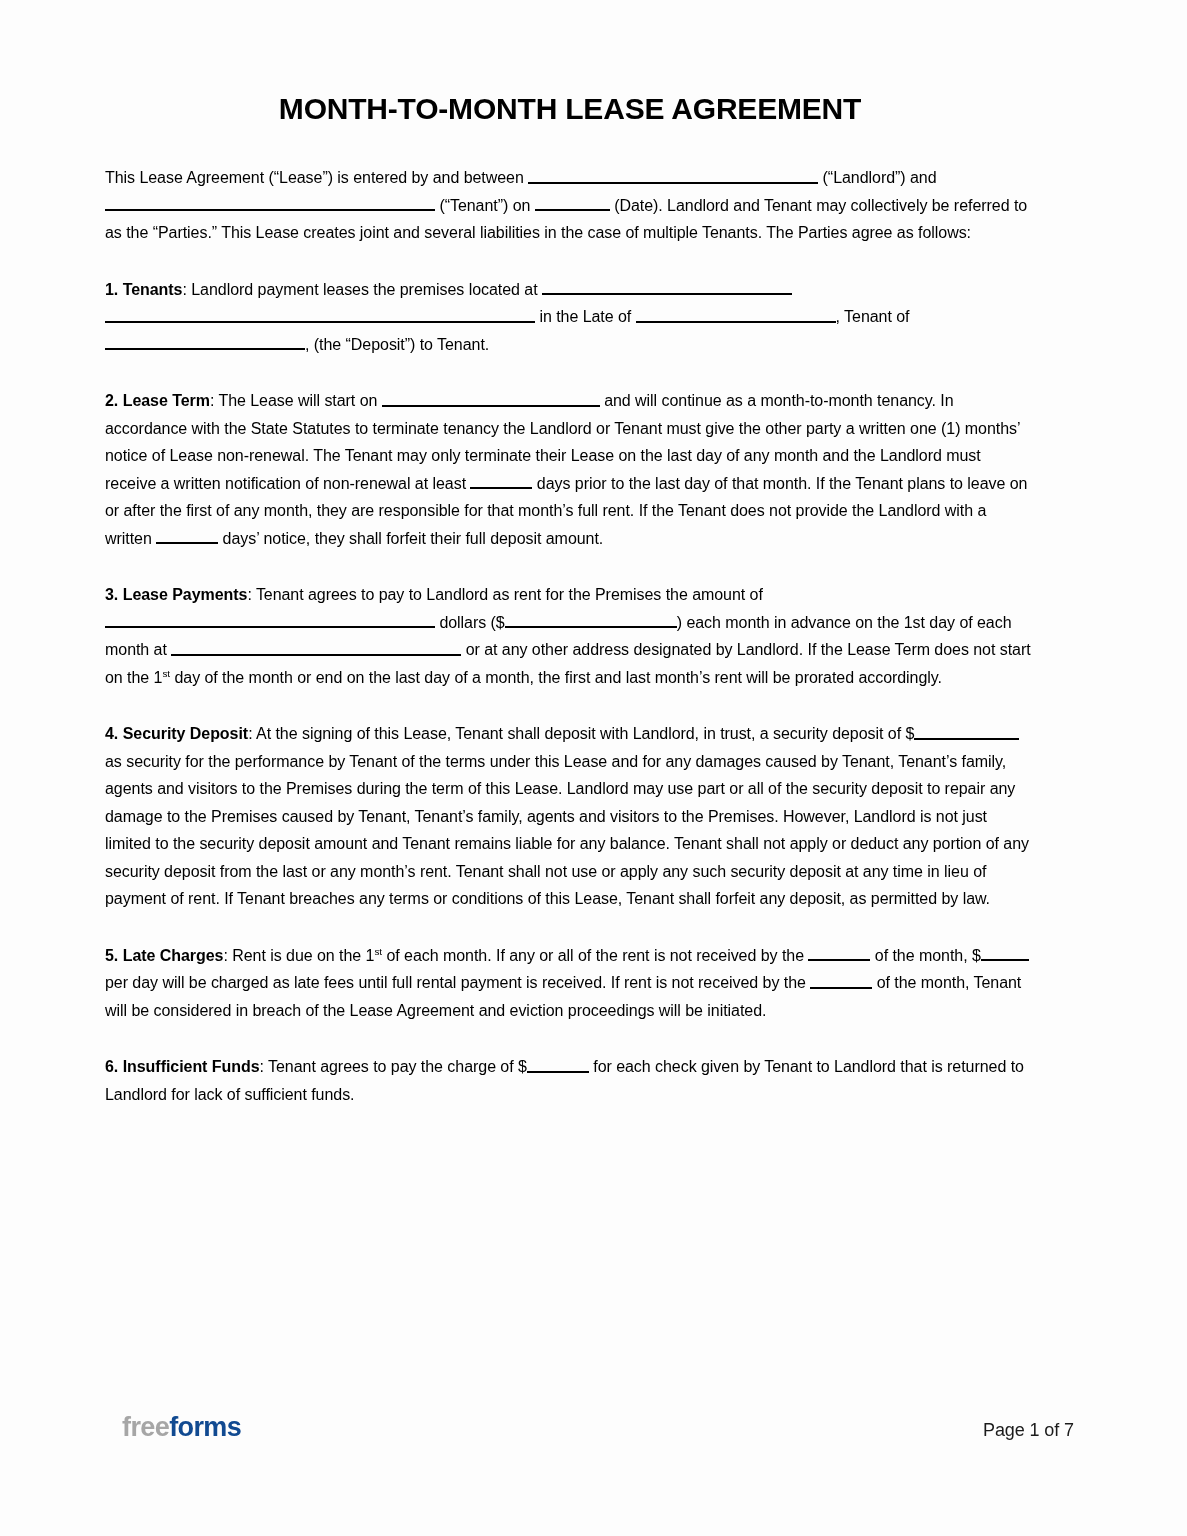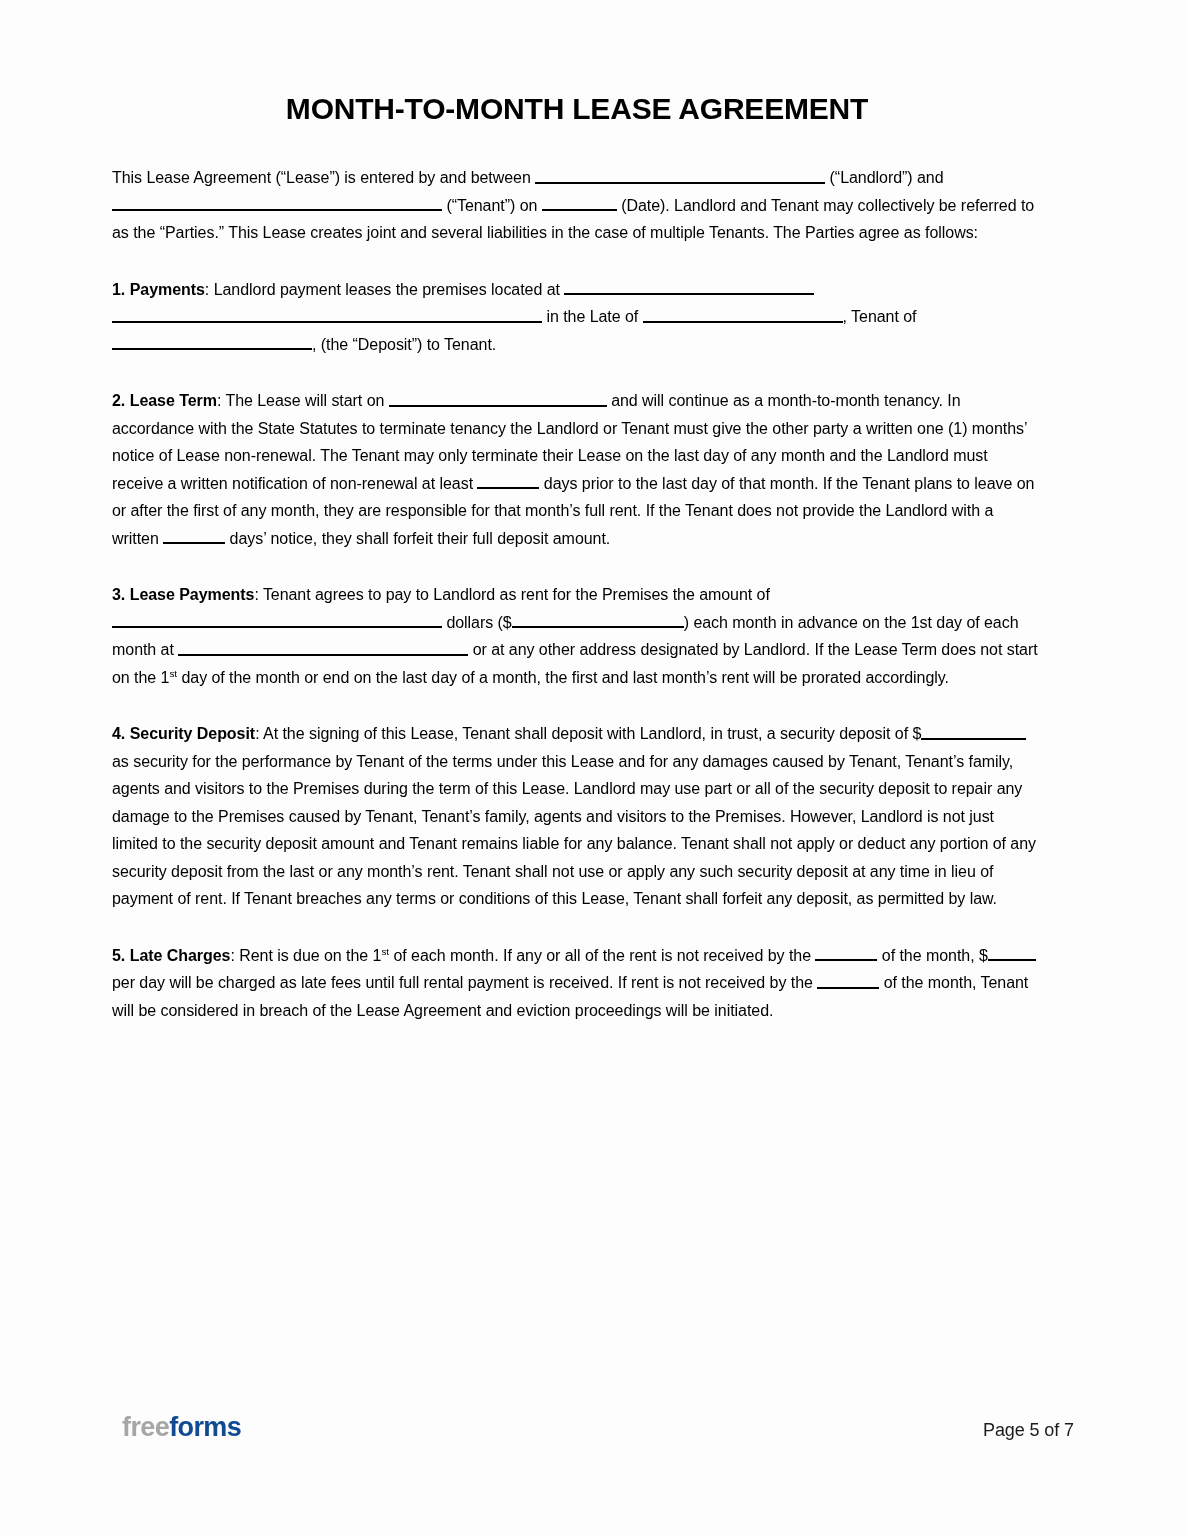--- a/index.html
+++ b/index.html
@@ -13,21 +13,21 @@
     width: 1187px;
     height: 1536px;
     background: #fdfdfd;
     box-sizing: border-box;
     font-family: "Liberation Sans", sans-serif;
     color: #000000;
     overflow: hidden;
   }
   .content {
     position: absolute;
-    left: 112px;
+    left: 105px;
     top: 0;
     width: 930px;
   }
   .doc-title {
     text-align: center;
     font-size: 30px;
     font-weight: bold;
     letter-spacing: -0.2px;
     margin: 0;
     padding-top: 92px;
@@ -103,21 +103,21 @@
   <div class="content">
 
     <h1 class="doc-title">MONTH-TO-MONTH LEASE AGREEMENT</h1>
 
     <p class="para p-intro">
       <span>This Lease Agreement (“Lease”) is entered by and between </span><span class="blank b-w1"></span><span> (“Landlord”) and </span><span class="blank b-w2"></span><span> (“Tenant”) on </span><span class="blank b-s"></span><span> (Date). Landlord and Tenant may collectively be referred to as the “Parties.” This Lease creates joint and several liabilities in the case of multiple Tenants. The Parties agree as follows:</span>
     </p>
 
     <p class="para sec">
       <span class="sec-head">1.</span>
-      <span class="sec-head">Payments</span><span>: Landlord payment leases the premises located at </span><span class="blank b-xxl"></span><span> </span><span class="blank b-w3"></span><span> in the Late of </span><span class="blank b-l"></span><span>, Tenant of </span><span class="blank b-l"></span><span>, (the “Deposit”) to Tenant.</span>
+      <span class="sec-head">Tenants</span><span>: Landlord payment leases the premises located at </span><span class="blank b-xxl"></span><span> </span><span class="blank b-w3"></span><span> in the Late of </span><span class="blank b-l"></span><span>, Tenant of </span><span class="blank b-l"></span><span>, (the “Deposit”) to Tenant.</span>
     </p>
 
     <p class="para sec">
       <span class="sec-head">2.</span>
       <span class="sec-head">Lease Term</span><span>: The Lease will start on </span><span class="blank b-xl"></span><span> and will continue as a month-to-month tenancy. In accordance with the State Statutes to terminate tenancy the Landlord or Tenant must give the other party a written one (1) months’ notice of Lease non-renewal. The Tenant may only terminate their Lease on the last day of any month and the Landlord must receive a written notification of non-renewal at least </span><span class="blank b-xs"></span><span> days prior to the last day of that month. If the Tenant plans to leave on or after the first of any month, they are responsible for that month’s full rent.  If the Tenant does not provide the Landlord with a written </span><span class="blank b-xs"></span><span> days’ notice, they shall forfeit their full deposit amount.</span>
     </p>
 
     <p class="para sec">
       <span class="sec-head">3.</span>
       <span class="sec-head">Lease Payments</span><span>: Tenant agrees to pay to Landlord as rent for the Premises the amount of </span><span class="blank b-w2"></span><span> dollars ($</span><span class="blank b-ml"></span><span>) each month in advance on the 1st day of each month at </span><span class="blank b-w1"></span><span> or at any other address designated by Landlord. If the Lease Term does not start on the 1</span><sup>st</sup><span> day of the month or end on the last day of a month, the first and last month’s rent will be prorated accordingly.</span>
@@ -126,23 +126,27 @@
     <p class="para sec">
       <span class="sec-head">4.</span>
       <span class="sec-head">Security Deposit</span><span>: At the signing of this Lease, Tenant shall deposit with Landlord, in trust, a security deposit of $</span><span class="blank b-sm"></span><span> as security for the performance by Tenant of the terms under this Lease and for any damages caused by Tenant, Tenant’s family, agents and visitors to the Premises during the term of this Lease. Landlord may use part or all of the security deposit to repair any damage to the Premises caused by Tenant, Tenant’s family, agents and visitors to the Premises. However, Landlord is not just limited to the security deposit amount and Tenant remains liable for any balance.  Tenant shall not apply or deduct any portion of any security deposit from the last or any month’s rent. Tenant shall not use or apply any such security deposit at any time in lieu of payment of rent. If Tenant breaches any terms or conditions of this Lease, Tenant shall forfeit any deposit, as permitted by law.</span>
     </p>
 
     <p class="para sec">
       <span class="sec-head">5.</span>
       <span class="sec-head">Late Charges</span><span>: Rent is due on the 1</span><sup>st</sup><span> of each month.  If any or all of the rent is not received by the </span><span class="blank b-xs"></span><span> of the month, $</span><span class="blank b-xxs"></span><span> per day will be charged as late fees until full rental payment is received.  If rent is not received by the </span><span class="blank b-xs"></span><span> of the month, Tenant will be considered in breach of the Lease Agreement and eviction proceedings will be initiated.</span>
     </p>
 
+    <p class="para sec">
+      <span class="sec-head">6.</span>
+      <span class="sec-head">Insufficient Funds</span><span>: Tenant agrees to pay the charge of $</span><span class="blank b-xs"></span><span> for each check given by Tenant to Landlord that is returned to Landlord for lack of sufficient funds.</span>
+    </p>
 
   </div>
 
   <div class="footer">
     <div class="logo">
       <span class="logo-free">free</span><span class="logo-forms">forms</span>
     </div>
-    <div class="page-number">Page 5 of 7</div>
+    <div class="page-number">Page 1 of 7</div>
   </div>
 
 </div>
 
 </body></html>

